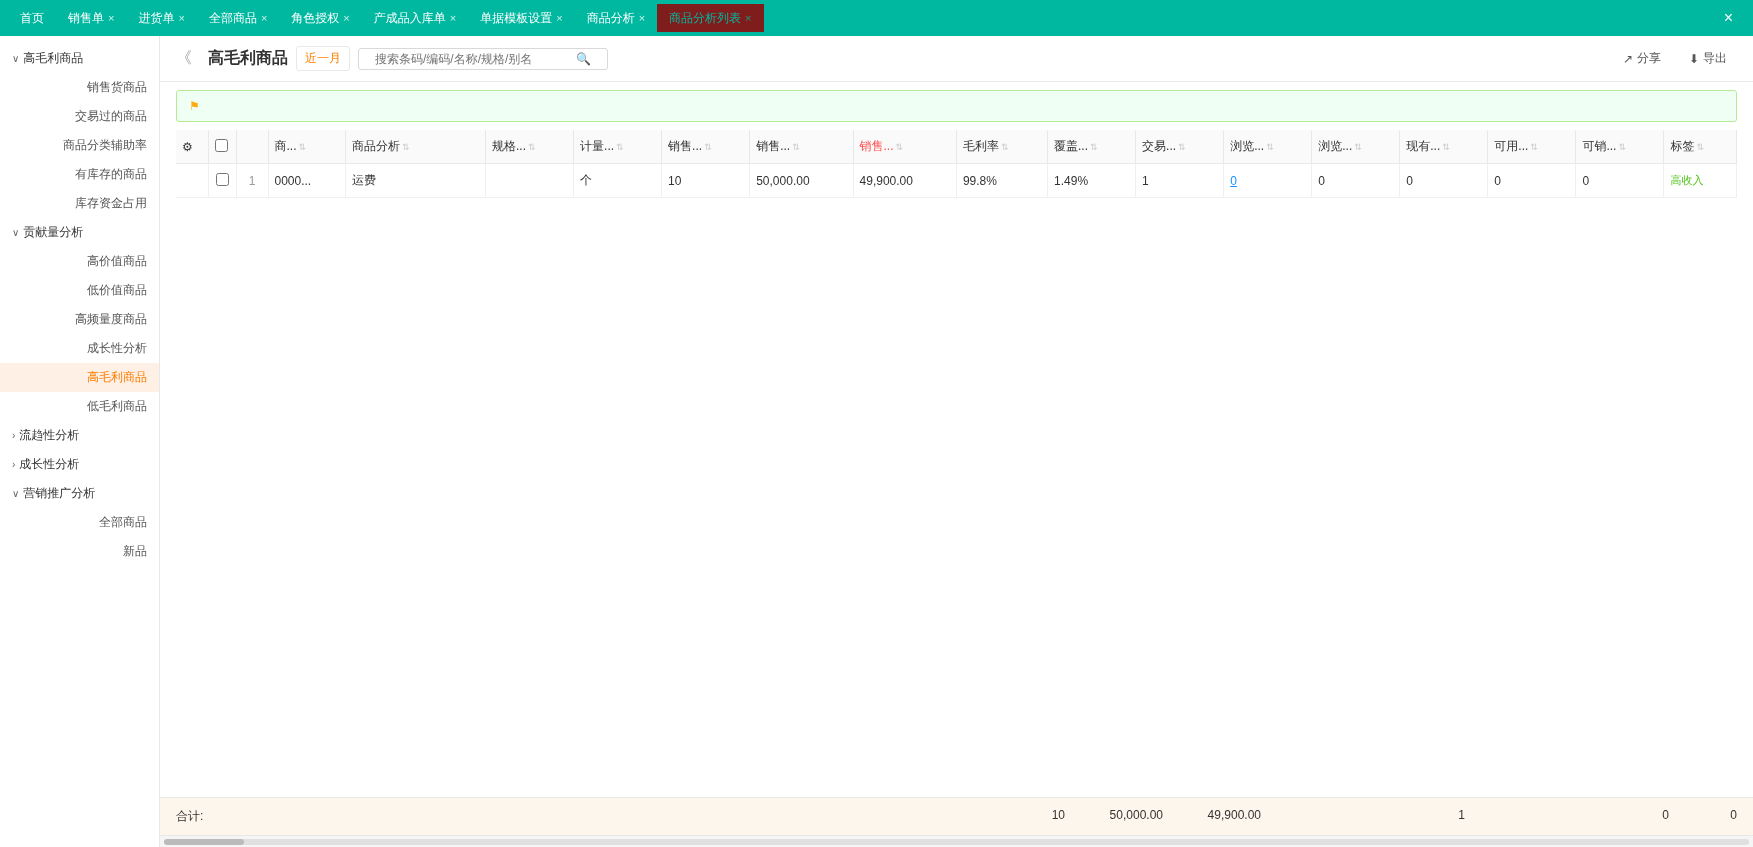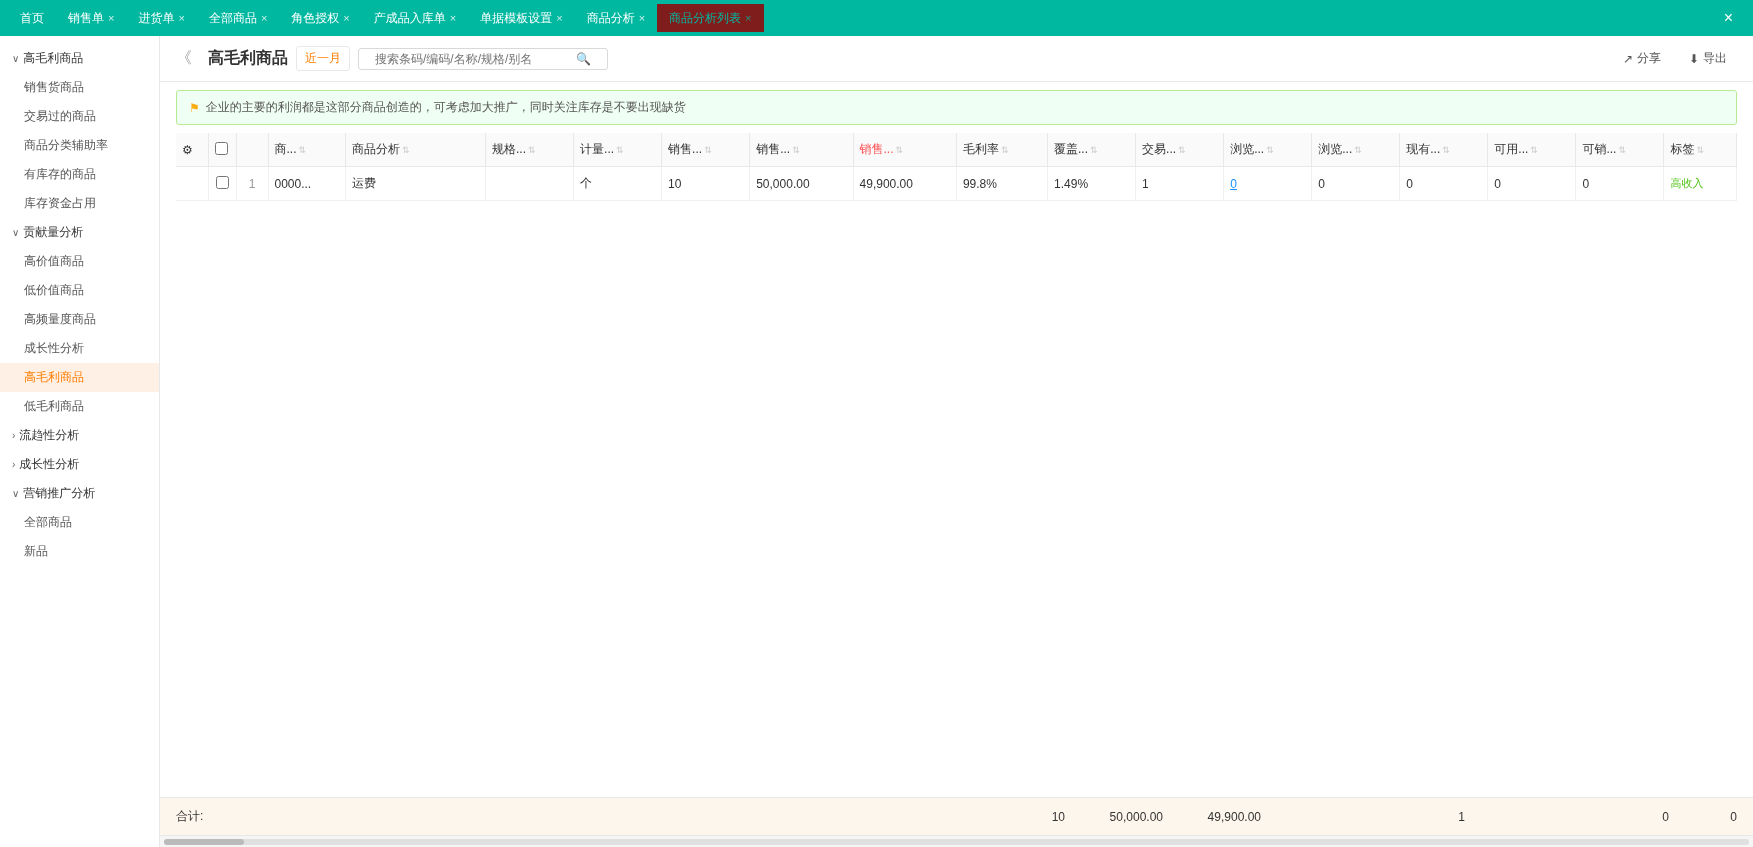--- a/index.html
+++ b/index.html
@@ -65,20 +65,21 @@
       color: #333;
       font-size: 12px;
       cursor: pointer;
     }
     .sidebar-group-header .arrow { margin-right: 4px; color: #666; font-size: 10px; }
     .sidebar-item {
       padding: 6px 12px 6px 24px;
       color: #555;
       cursor: pointer;
       font-size: 12px;
+      text-align: right;
     }
     .sidebar-item.active { background: #fff0e6; color: #ff7d00; }
 
     
     .content-area {
       flex: 1;
       display: flex;
       flex-direction: column;
       overflow: hidden;
     }
@@ -195,21 +196,20 @@
       white-space: nowrap;
     }
     .tag-green { color: #52c41a; font-size: 11px; }
 
     
     .table-footer {
       background: #fdf6ec;
       border-top: 1px solid #e8e8e8;
       padding: 10px 16px;
       display: flex;
-      align-items: center;
       gap: 8px;
       font-size: 12px;
       color: #333;
       flex-shrink: 0;
     }
     .table-footer .total-label { min-width: 60px; }
 
     
     .bottom-scroll {
       height: 12px;
@@ -365,21 +365,20 @@
         <span>分享</span>
       </button>
       <button class="action-btn">
         <span>⬇</span>
         <span>导出</span>
       </button>
     </div>
 
     <div class="info-banner">
       <span class="tip-icon">⚑</span>
-      <span>企业的主要的利润都是这部分商品创造的，可考虑加大推广，同时关注库存是不要出现缺货</span>
     </div>
 
     <div class="table-container">
       <table>
         <thead>
           <tr>
             <th style="width:32px">
               <span class="col-label">⚙</span>
             </th>
             <th style="width:28px">

